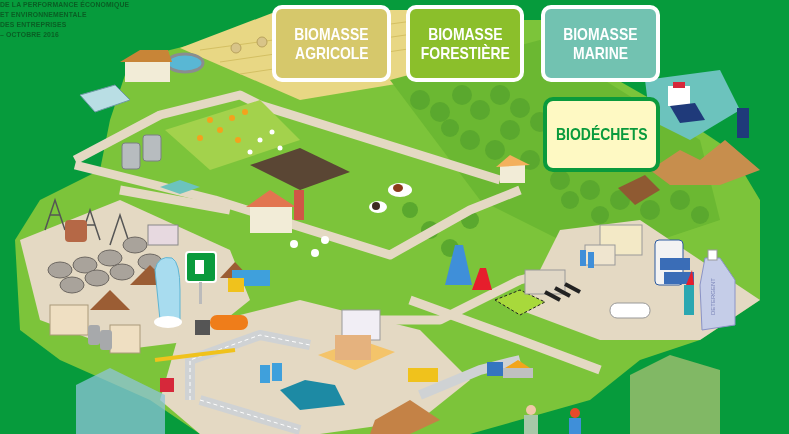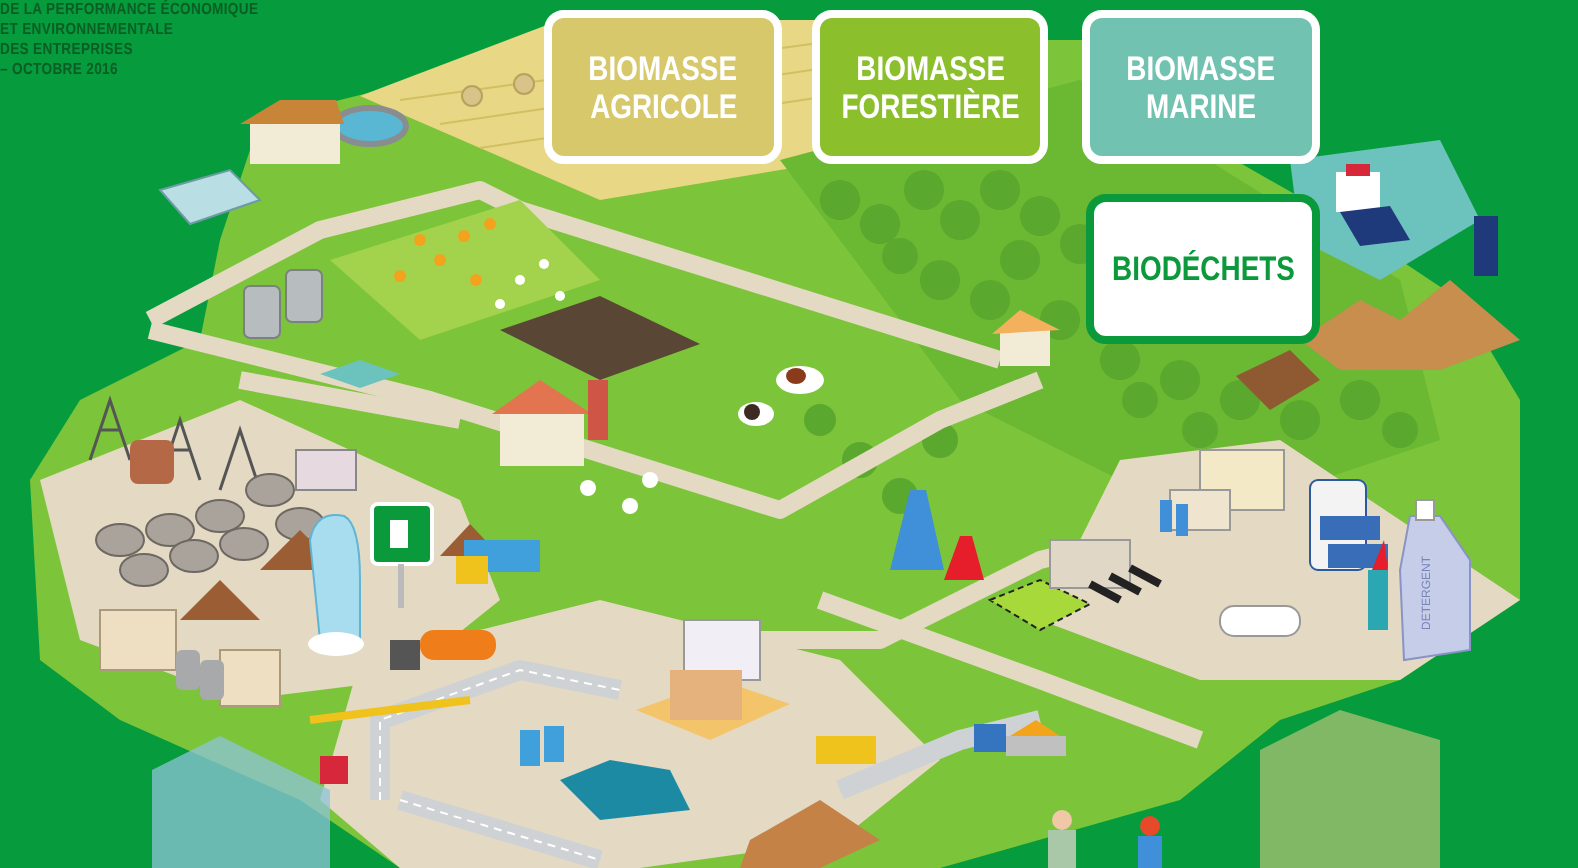--- a/index.html
+++ b/index.html
@@ -5,21 +5,21 @@
   html,body{margin:0;padding:0;}
   body{width:789px;height:434px;overflow:hidden;background:#069b3c;font-family:"Liberation Sans",sans-serif;position:relative;}
   .scene{position:absolute;inset:0;width:789px;height:434px;}
   .caption{position:absolute;left:0;top:0;color:#0a5e24;font-family:"Liberation Sans",sans-serif;font-weight:700;font-size:8px;line-height:10px;letter-spacing:.2px;text-transform:uppercase;transform:scaleX(.85);transform-origin:left top;}
   .caption div{white-space:nowrap;}
   .tile{position:absolute;border:4px solid #fff;border-radius:10px;display:flex;flex-direction:column;align-items:center;justify-content:center;color:#fff;font-family:"Liberation Sans",sans-serif;font-weight:700;text-transform:uppercase;font-size:17px;line-height:19px;text-align:center;box-sizing:border-box;cursor:pointer;}
   .tile span{display:block;transform:scaleX(.82);white-space:nowrap;}
   .tile.agri{left:272px;top:5px;width:119px;height:77px;background:#d6c86b;}
   .tile.foret{left:406px;top:5px;width:118px;height:77px;background:#8bbf2b;}
   .tile.marine{left:541px;top:5px;width:119px;height:77px;background:#72c2b1;}
-  .tile.bio{left:543px;top:97px;width:117px;height:75px;background:#ffffff;border-color:#0a9a3c;color:#0a9a3c;}
+  .tile.bio{left:543px;top:97px;width:117px;height:75px;background:#fef9c3;border-color:#0a9a3c;color:#0a9a3c;}
 </style>
 </head>
 <body>
 
 <div class="scene">
 <svg width="789" height="434" viewBox="0 0 789 434">
 
   <path d="M130 60 L210 40 L300 20 L560 20 L600 70 L670 110 L730 150 L760 200 L760 300 L700 340 L640 360 L590 400 L470 434 L200 434 L150 400 L60 360 L20 330 L15 240 L40 200 L100 170 L110 120 Z" fill="#7cc43a"></path>
 
   <path d="M180 48 L280 10 L460 10 L470 60 L420 80 L300 100 Z" fill="#e8d784"></path>

